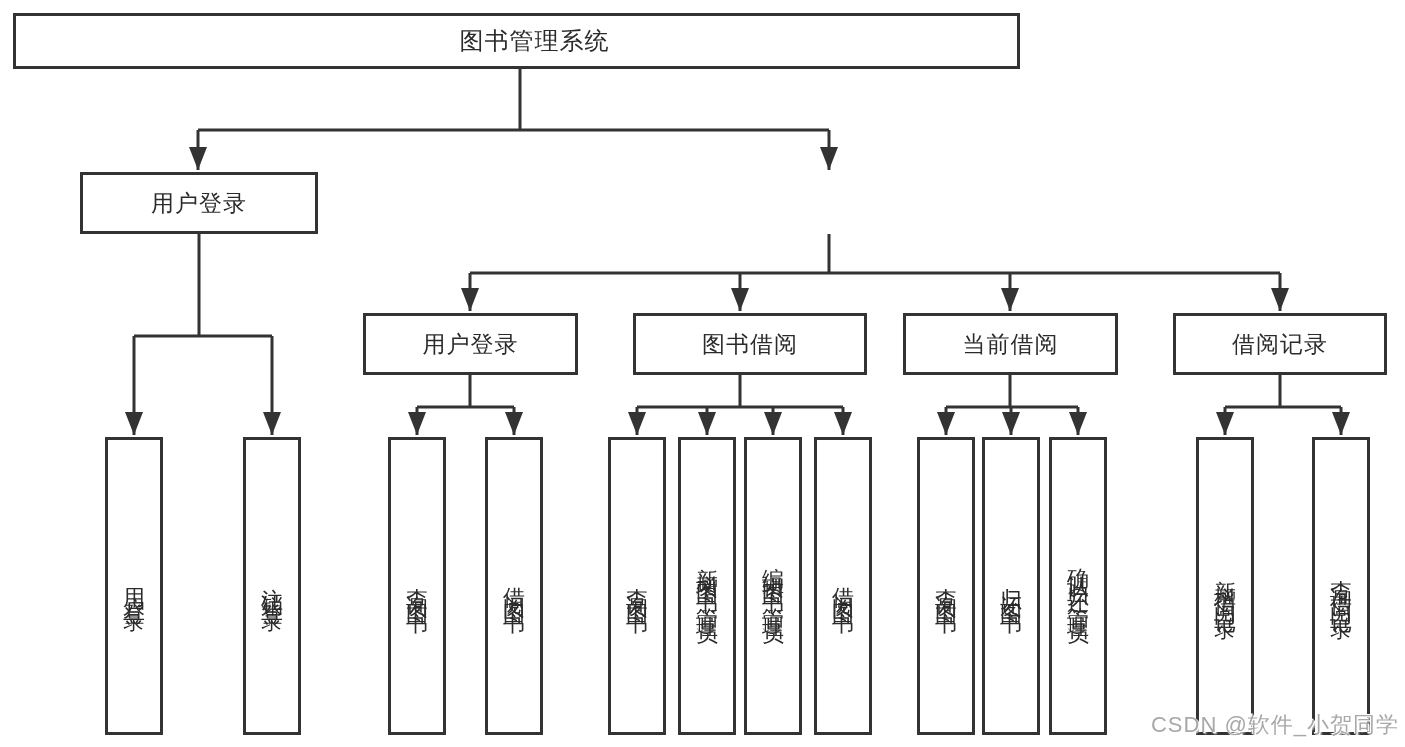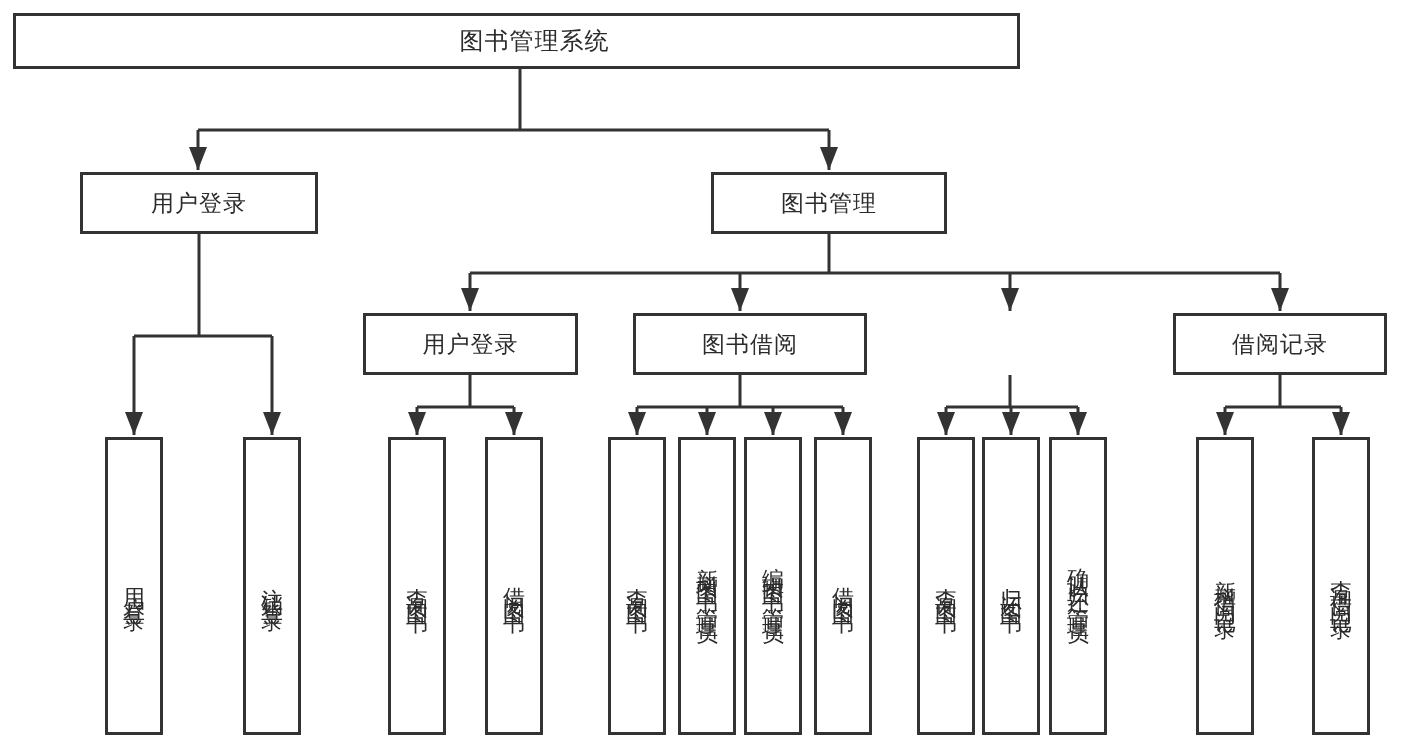--- a/index.html
+++ b/index.html
@@ -96,29 +96,29 @@
     </g>
   </svg>
 
   <div class="node h-node root-node" style="left:13px;top:13px;width:1007px;height:56px">
     <span>图书管理系统</span>
   </div>
 
   <div class="node h-node" style="left:80px;top:172px;width:238px;height:62px">
     <span>用户登录</span>
   </div>
-  <div class="node h-node" style="left:711px;top:172px;width:236px;height:62px">
-    <span>图书管理</span>
-  </div>
 
   <div class="node h-node" style="left:363px;top:313px;width:215px;height:62px">
     <span>用户登录</span>
   </div>
   <div class="node h-node" style="left:633px;top:313px;width:234px;height:62px">
     <span>图书借阅</span>
+  </div>
+  <div class="node h-node" style="left:903px;top:313px;width:215px;height:62px">
+    <span>当前借阅</span>
   </div>
   <div class="node h-node" style="left:1173px;top:313px;width:214px;height:62px">
     <span>借阅记录</span>
   </div>
 
   <div class="node v-node" style="left:105px">
     <span>用户登录</span>
   </div>
   <div class="node v-node" style="left:243px">
     <span>注销登录</span>
@@ -154,14 +154,15 @@
     <span>确认归还（管理员）</span>
   </div>
 
   <div class="node v-node" style="left:1196px">
     <span>新增借阅记录</span>
   </div>
   <div class="node v-node" style="left:1312px">
     <span>查询借阅记录</span>
   </div>
 
+  <div class="watermark">CSDN @软件_小贺同学</div>
 
 </div>
 
 </body></html>

